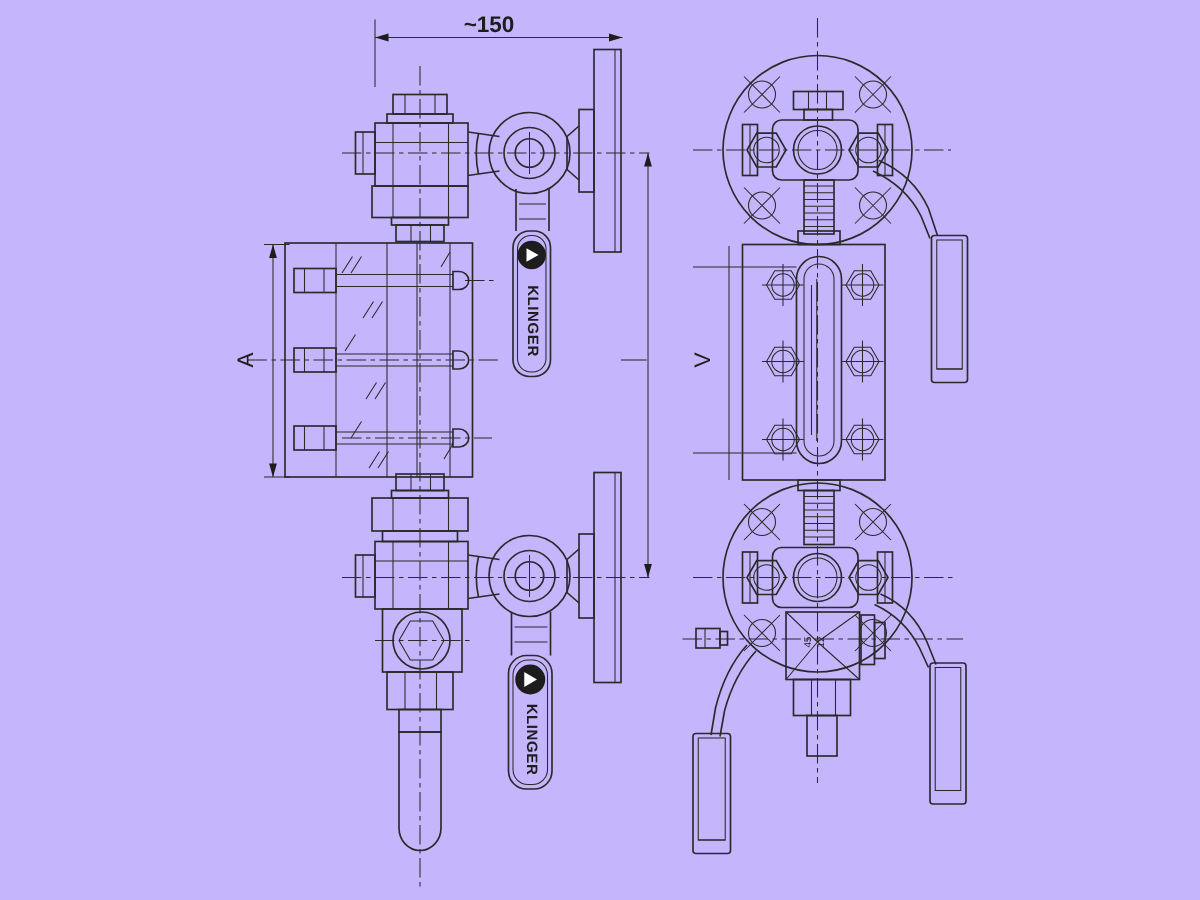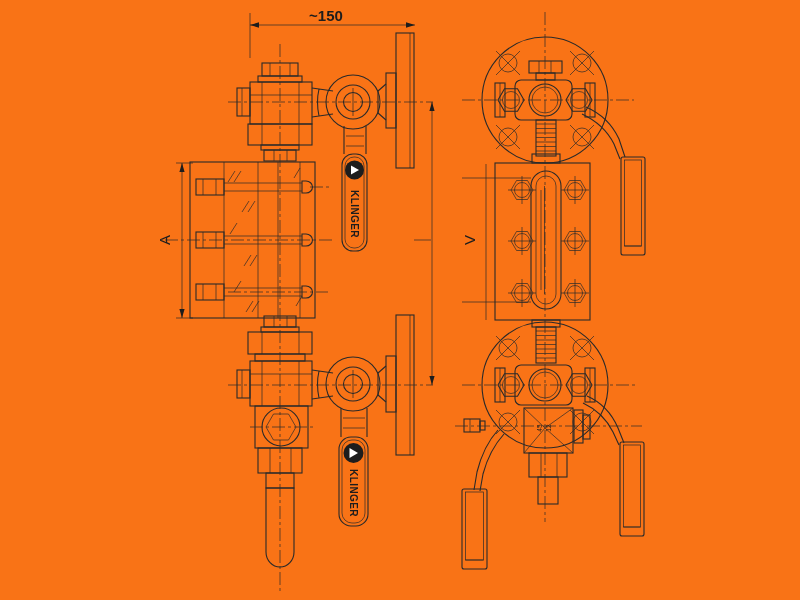--- a/index.html
+++ b/index.html
@@ -1,16 +1,16 @@
 <!DOCTYPE html>
 <html><head>
 <meta charset="utf-8">
 <style>
   html,body{margin:0;padding:0;background:#ffffff;}
-  .stage{width:800px;height:600px;background:#f97316;position:relative;overflow:hidden;}
+  .stage{width:800px;height:600px;background:#c4b5fd;position:relative;overflow:hidden;}
   svg{display:block;}
   .ln{stroke:#2a2a2a;fill:none;stroke-width:1.1;stroke-linecap:butt;stroke-linejoin:miter;}
   .thin{stroke:#2a2a2a;fill:none;stroke-width:0.7;}
   .cl{stroke:#2a2a2a;fill:none;stroke-width:0.7;stroke-dasharray:13 3 3 3;}
   .fillDark{fill:#1d1d1d;stroke:none;}
   .txt{fill:#1d1d1d;font-family:"Liberation Sans",sans-serif;}
   .dimTxt{font-size:15px;font-weight:700;}
   .dimTxt2{font-size:15px;font-weight:500;}
   .brandTxt{font-size:10px;font-weight:700;letter-spacing:0.4px;}
   .castTxt{font-size:6.5px;font-weight:400;}

